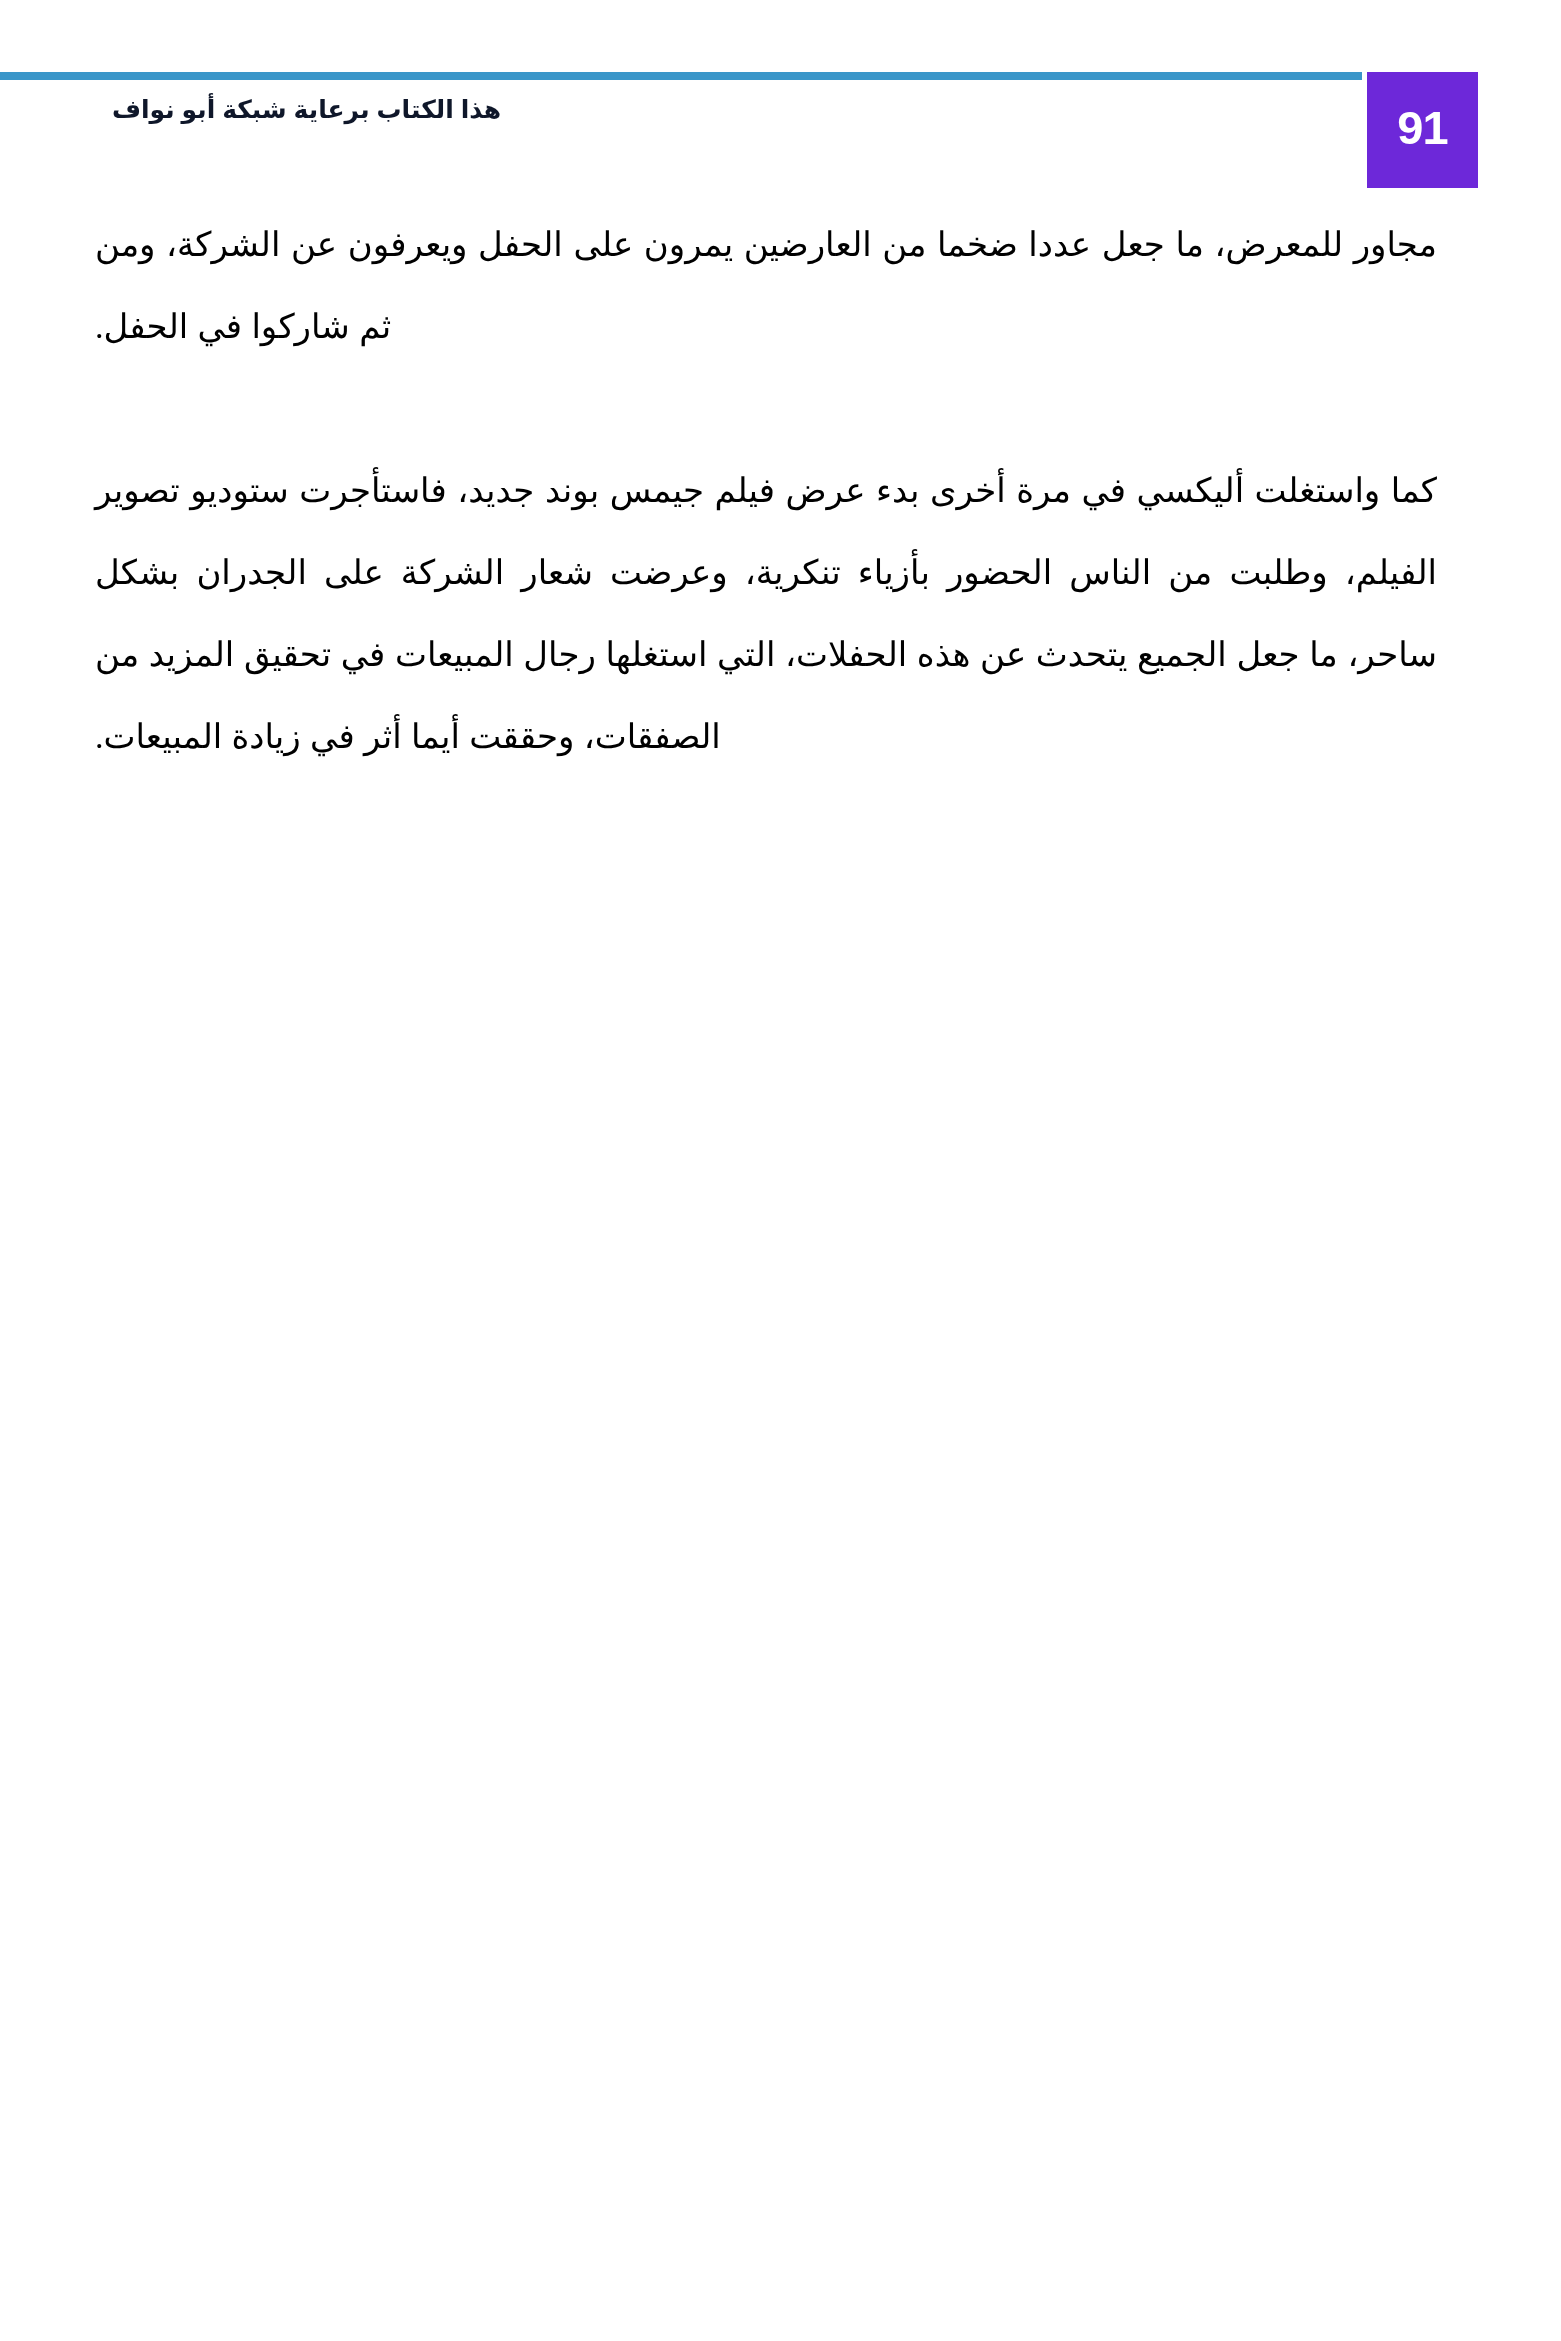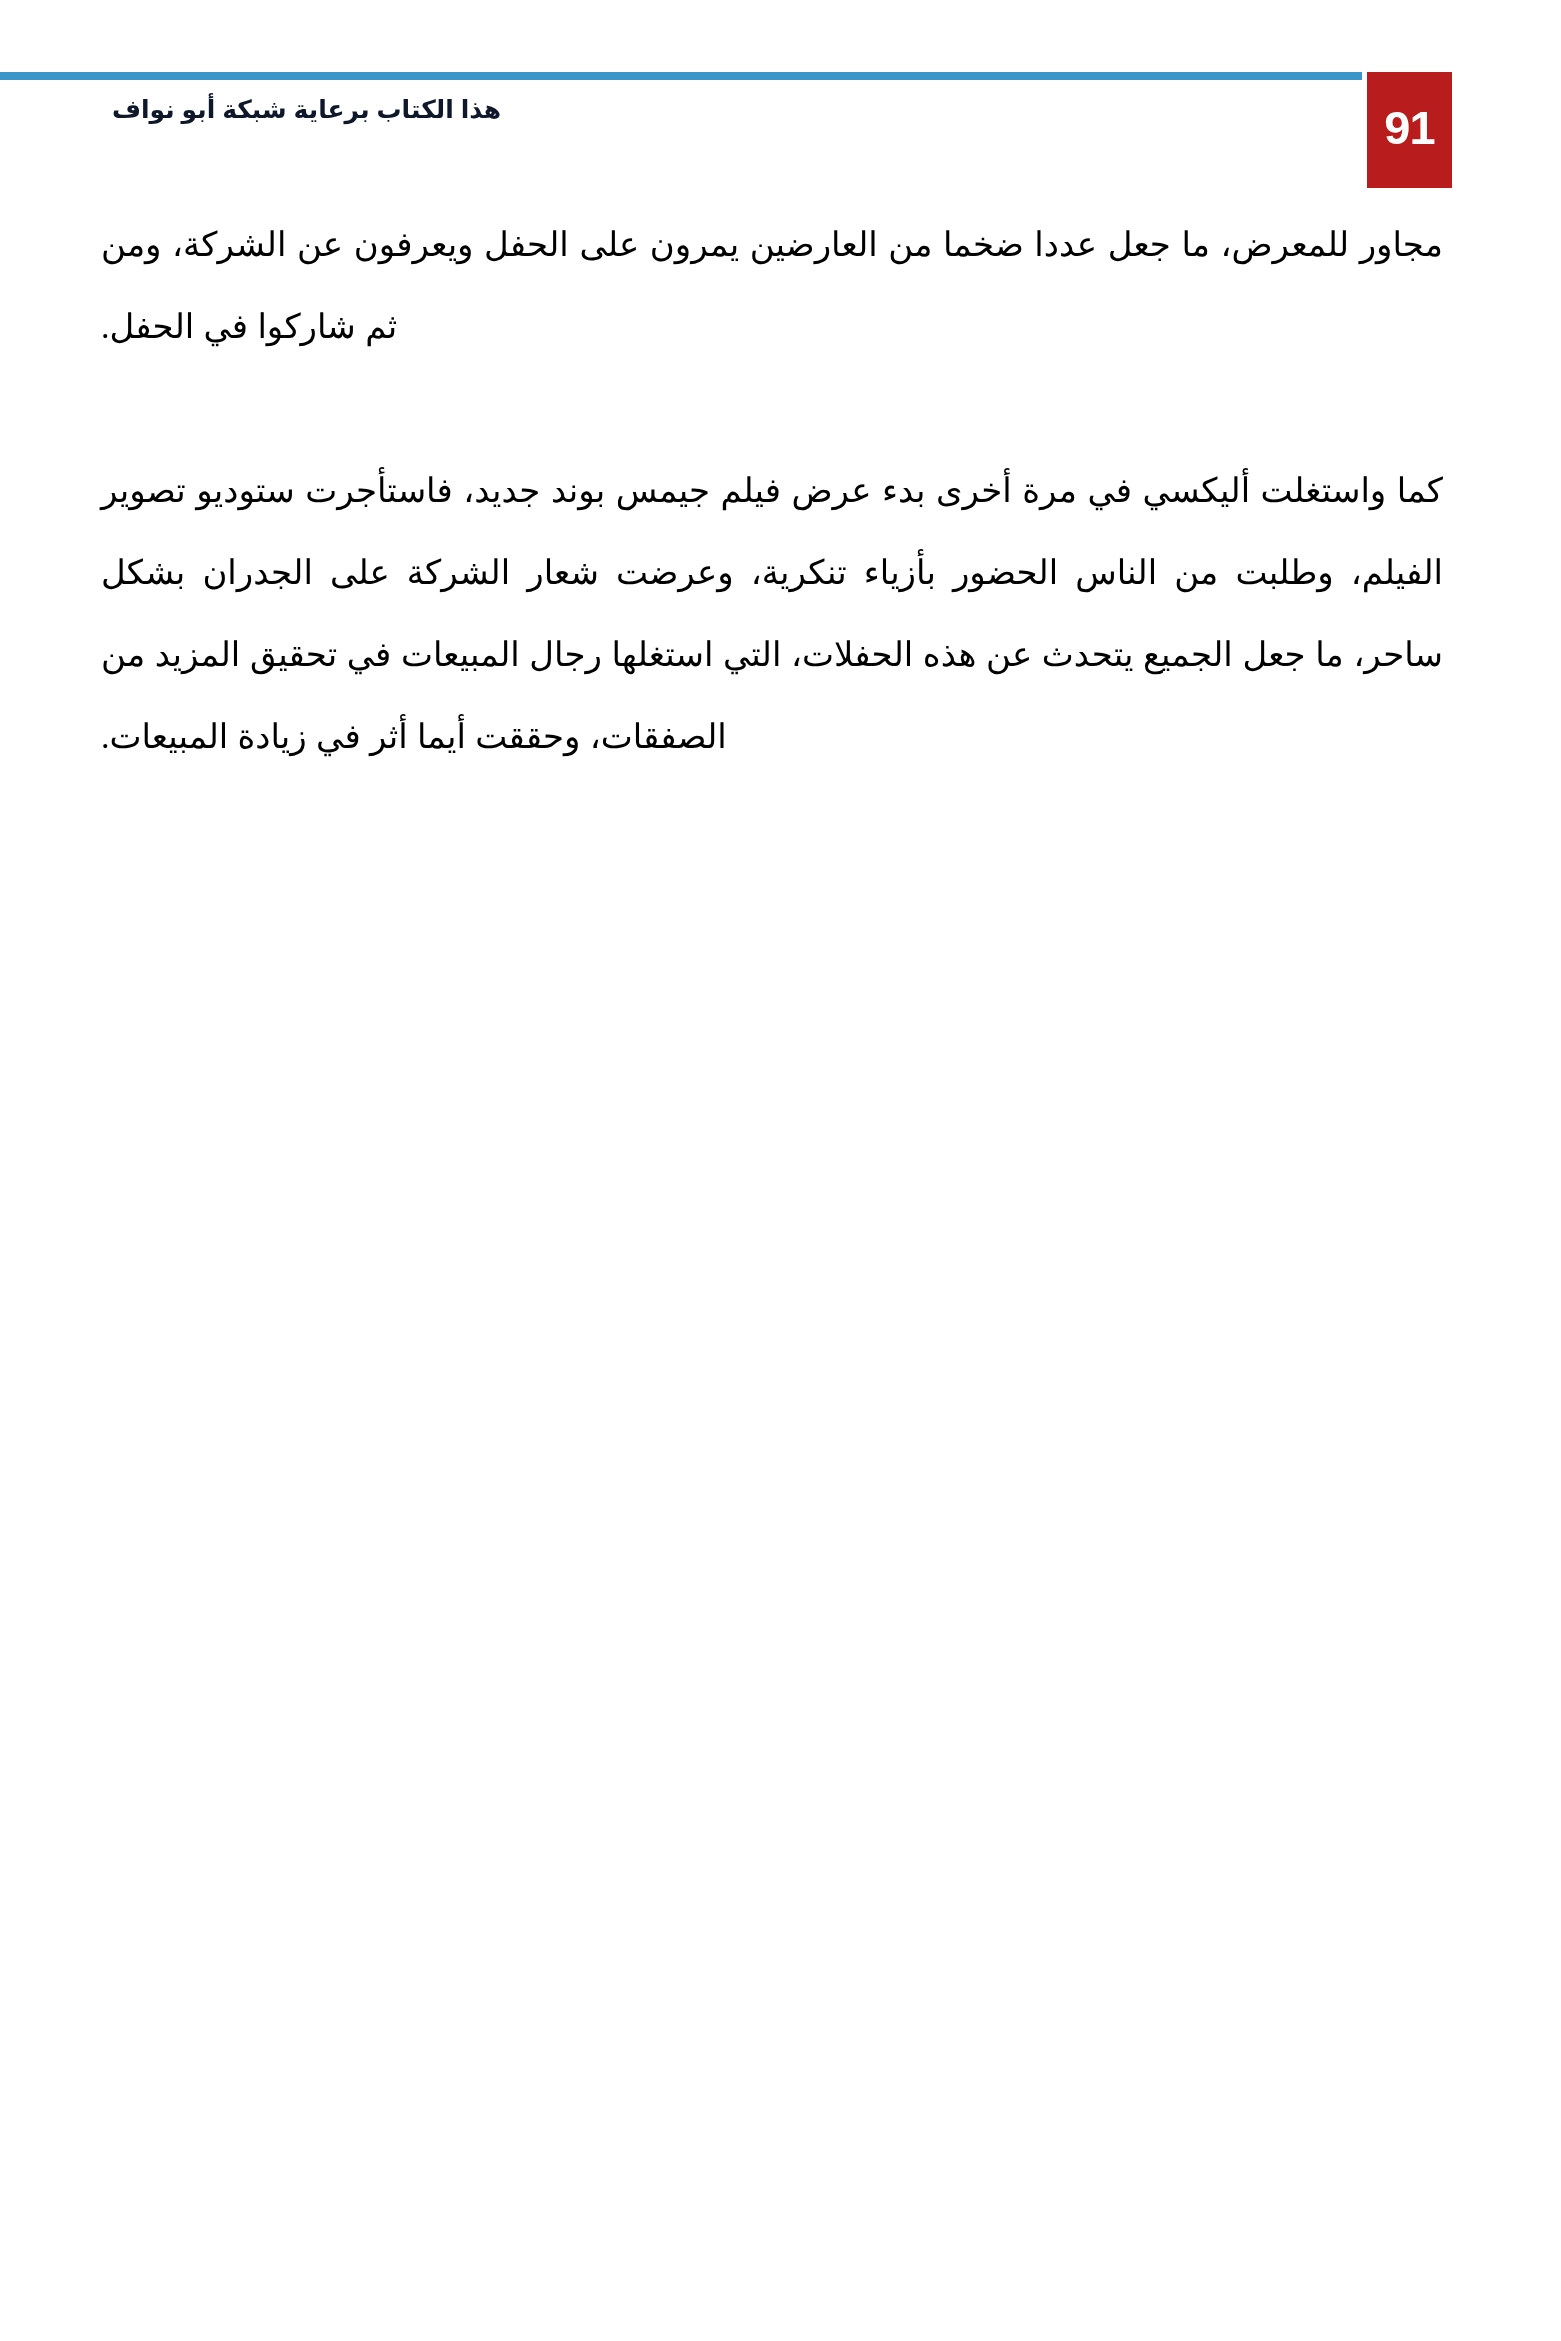--- a/index.html
+++ b/index.html
@@ -34,23 +34,23 @@
     width: 1362px;
     height: 8.4px;
     background: #3a96c9;
   }
 
   
   .page-badge {
     position: absolute;
     left: 1367px;
     top: 72px;
-    width: 85px;
+    width: 111px;
     height: 116px;
-    background: #b91c1c;
+    background: #6d28d9;
     display: flex;
     align-items: center;
     justify-content: center;
   }
 
   .page-badge-number {
     color: #ffffff;
     font-family: "Liberation Sans", "DejaVu Sans", sans-serif;
     font-size: 47px;
     font-weight: 700;
@@ -70,21 +70,21 @@
     font-weight: 700;
     white-space: nowrap;
     direction: rtl;
     text-align: right;
   }
 
   
   .body-area {
     position: absolute;
     top: 204px;
-    right: 118px;
+    right: 124px;
     width: 1342px;
     direction: rtl;
     margin-left: 29px;
   }
 
   .para {
     margin: 0;
     color: #000000;
     font-size: 34px;
     line-height: 82px;

